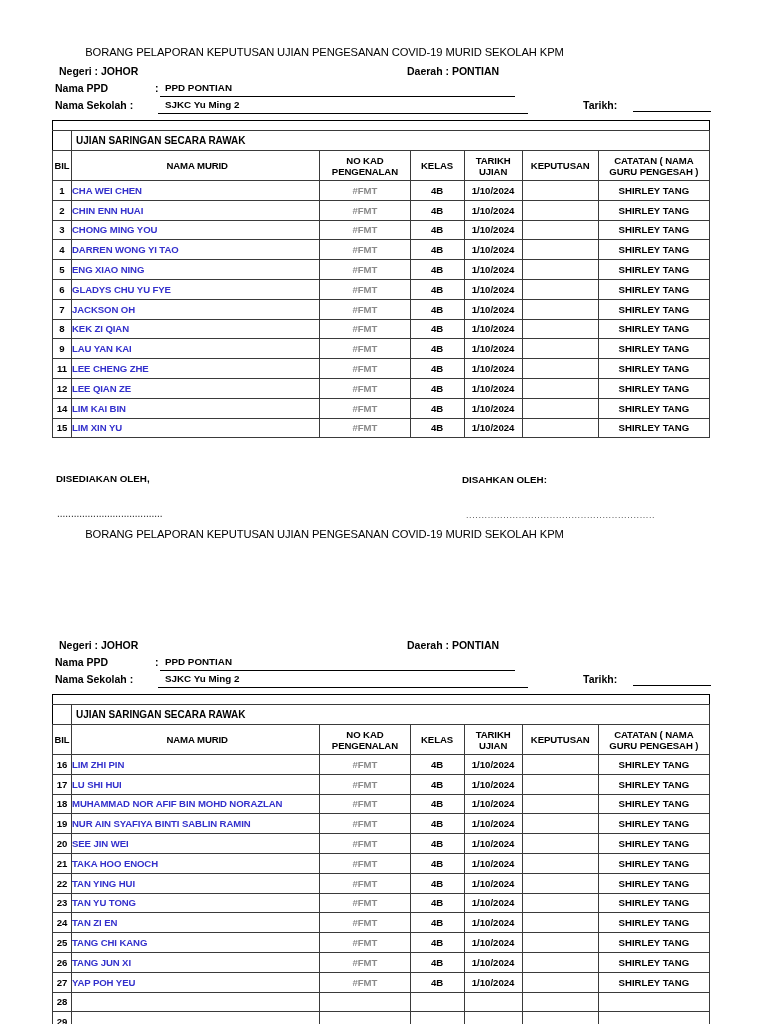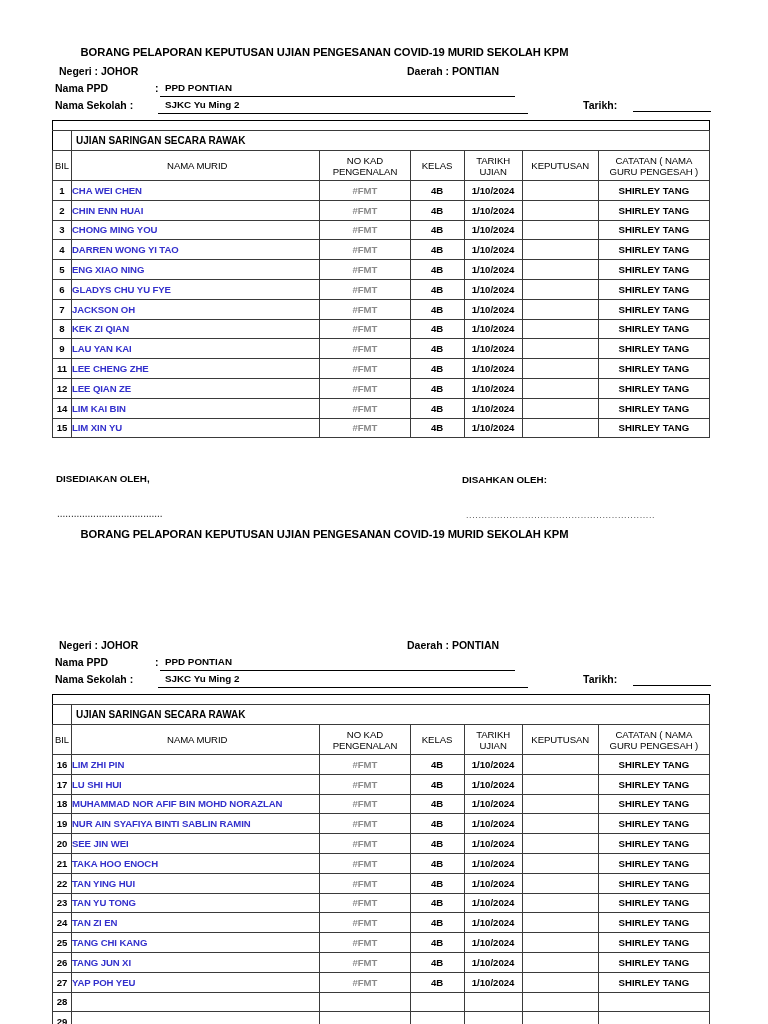--- a/index.html
+++ b/index.html
@@ -21,21 +21,21 @@
     height: 1024px;
   }
 
   
   .doc-title {
     position: absolute;
     left: 0;
     width: 649px;
     text-align: center;
     font-size: 11.2px;
-    font-weight: bold;
+    font-weight: normal;
     letter-spacing: -0.1px;
     white-space: nowrap;
   }
   #title-1 { top: 46px; }
   #title-2 { top: 528px; }
 
   
   .hdr {
     position: absolute;
     left: 55px;
@@ -117,21 +117,21 @@
     letter-spacing: -0.05px;
   }
   tr.banner-row td.banner-stub {
     border-right: 1px solid #3a3a3a;
     border-left: none;
   }
   tr.head-row td {
     height: 29px;
     text-align: center;
     font-size: 9.6px;
-    font-weight: normal;
+    font-weight: bold;
     line-height: 11px;
     letter-spacing: -0.1px;
   }
   tr.head-row td.h-bil { font-size: 9.4px; }
   tr.head-row td.h-nama {
     text-align: center;
     padding-left: 3px;
   }
   tr.data-row td { height: 18.8px; }
   td.c-bil {

